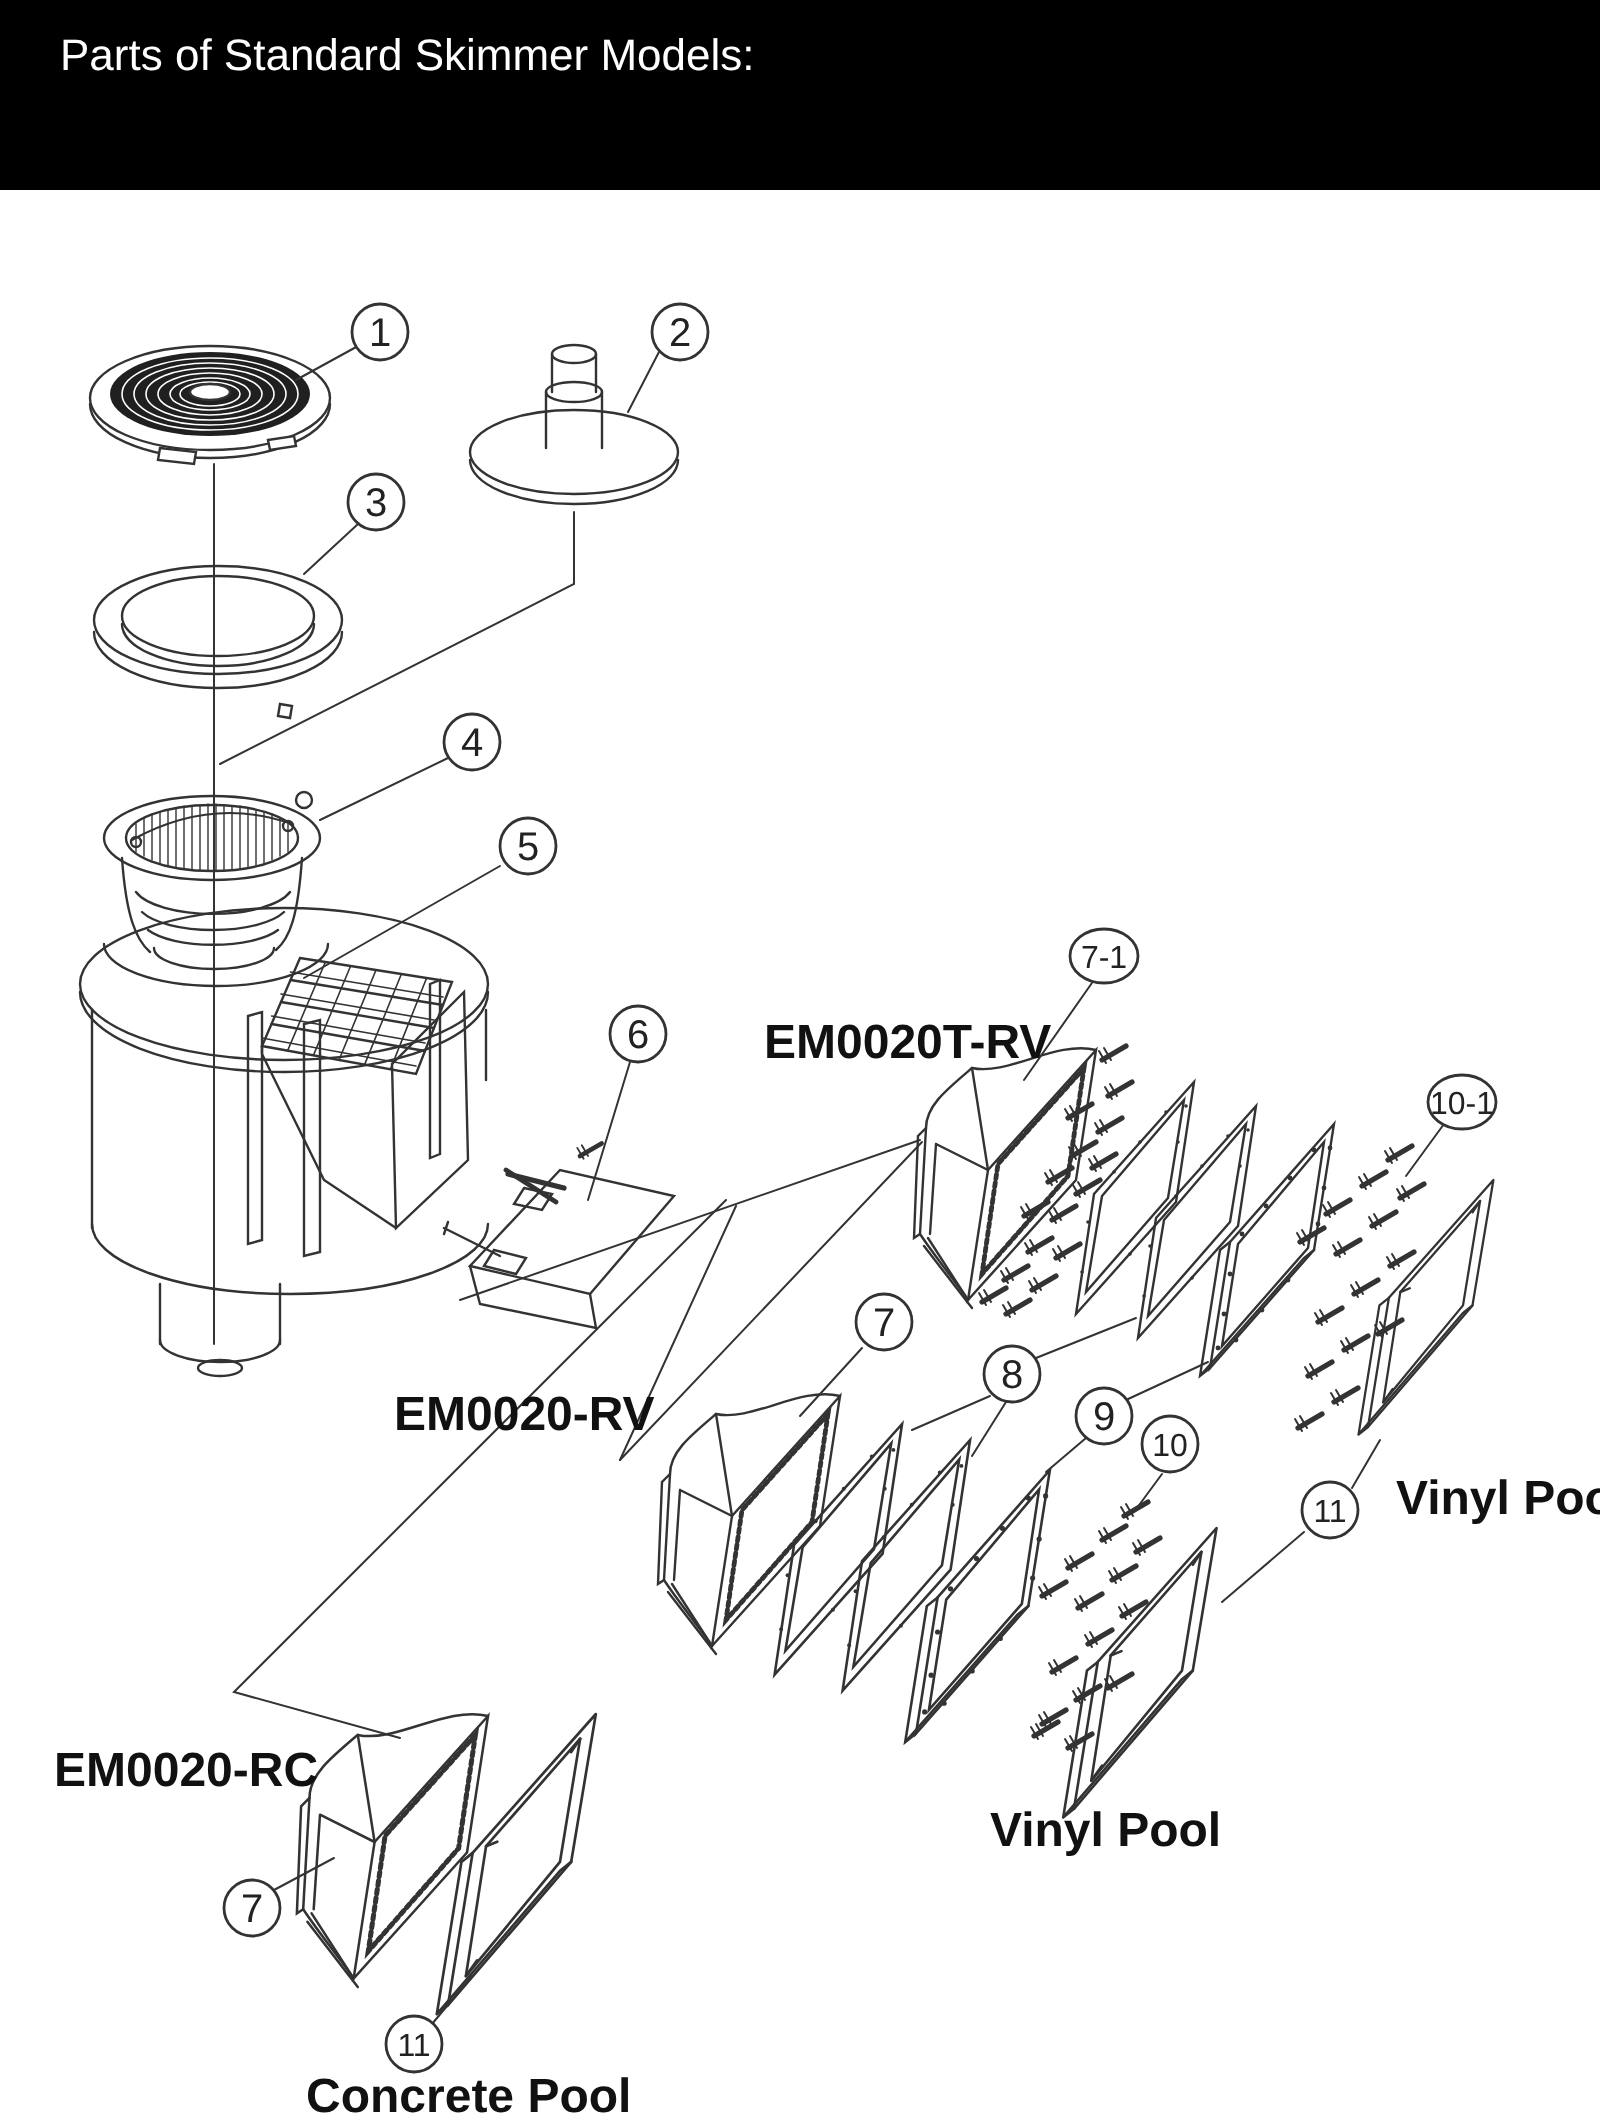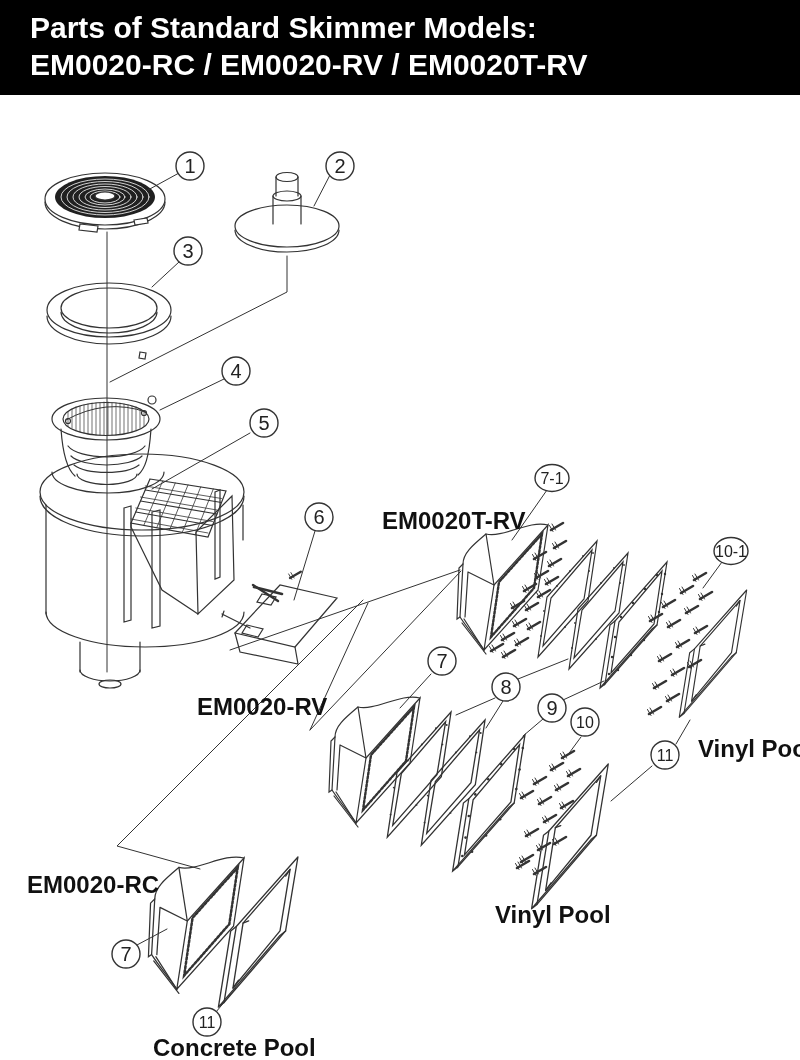--- a/index.html
+++ b/index.html
@@ -1,35 +1,34 @@
 <!DOCTYPE html>
 <html><head>
 <meta charset="utf-8">
 <style>
   html,body{margin:0;padding:0;background:#fff;}
   .stage{position:relative;width:800px;height:1060px;background:#ffffff;overflow:hidden;
          font-family:"Liberation Sans",sans-serif;}
   .hdr{position:absolute;left:0;top:0;width:800px;height:95px;background:#000;color:#fff;
        box-sizing:border-box;padding:9px 0 0 30px;}
-  .hdr .l{display:block;font-weight:bold;font-size:30px;line-height:37px;letter-spacing:0px;
+  .hdr .l{display:block;font-weight:normal;font-size:22px;line-height:37px;letter-spacing:0px;
           white-space:nowrap;}
   svg{position:absolute;left:0;top:0;}
   .mlabel{font-family:"Liberation Sans",sans-serif;font-weight:bold;font-size:24px;fill:#111;stroke:none;}
   .plabel{font-family:"Liberation Sans",sans-serif;font-weight:bold;font-size:24px;fill:#111;stroke:none;}
   .cnum{font-family:"Liberation Sans",sans-serif;font-size:20px;fill:#222;stroke:none;text-anchor:middle;}
   .cnum.small{font-size:16px;}
 </style>
 </head>
 <body>
 
 <div class="stage">
 
   <div class="hdr">
     <span class="l">Parts of Standard Skimmer Models:</span>
-    <span class="l">EM0020-RC / EM0020-RV / EM0020T-RV</span>
   </div>
 
   <svg width="800" height="1060" viewBox="0 0 800 1060">
     <defs>
 
       <g id="cg">
         <path d="M59,0 L9,56 L0,116 L50,60 Z"></path>
         <path d="M54,9 L13,57 L5,105 L46,58 Z"></path>
         <g fill="#333" stroke="none">
           <circle cx="45" cy="15" r="0.9"></circle>

